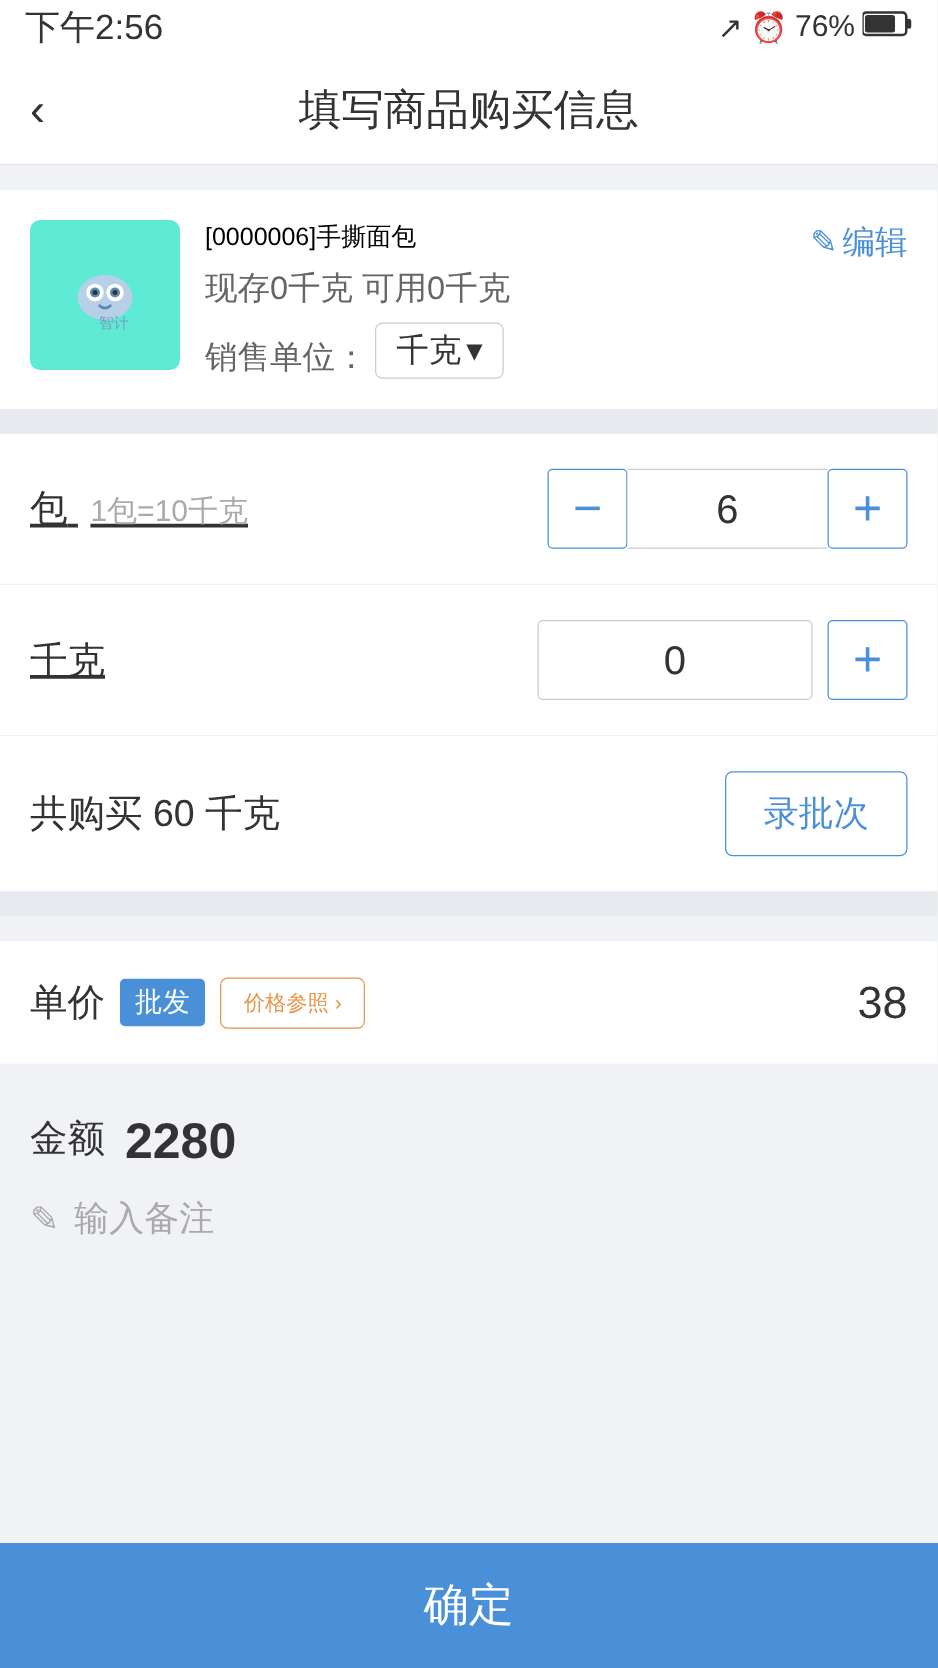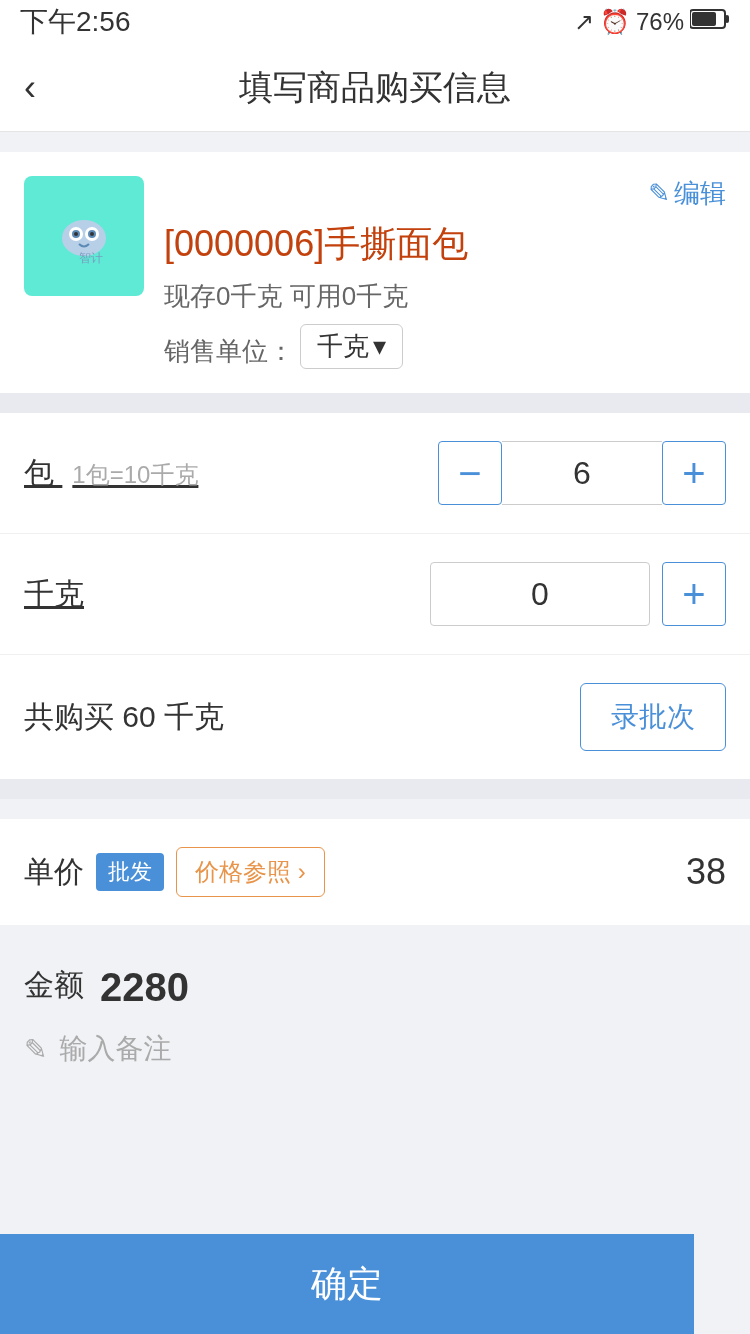--- a/index.html
+++ b/index.html
@@ -67,25 +67,24 @@
       height: 120px;
       background: #5eead4;
       border-radius: 8px;
       display: flex;
       align-items: center;
       justify-content: center;
       flex-shrink: 0;
     }
     .product-info { flex: 1; }
     .product-name {
-      font-size: 36px;
+      font-size: 20px;
       font-weight: 500;
-      color: #c2410c;
+      color: #000000;
       margin-bottom: 10px;
-      margin-top: 44px;
     }
     .product-stock {
       font-size: 26px;
       color: #666;
       margin-bottom: 10px;
     }
     .product-unit {
       font-size: 26px;
       color: #666;
       display: flex;
@@ -239,21 +238,21 @@
     .price-tag {
       background: #4a90d9;
       color: #fff;
       font-size: 22px;
       padding: 4px 12px;
       border-radius: 4px;
     }
     .price-ref-btn {
       border: 1.5px solid #e8944a;
       color: #e8944a;
-      font-size: 24px;
+      font-size: 17px;
       padding: 8px 18px;
       border-radius: 6px;
       background: #fff;
       display: flex;
       align-items: center;
       gap: 4px;
       cursor: pointer;
       text-align: center;
     }
     .price-value {
@@ -302,21 +301,21 @@
     .empty-space {
       background: #f0f2f5;
       height: 280px;
     }
 
     
     .confirm-btn {
       position: fixed;
       bottom: 0;
       left: 0;
-      width: 694px;
+      width: 750px;
       height: 100px;
       background: #4a90d9;
       color: #fff;
       font-size: 36px;
       display: flex;
       align-items: center;
       justify-content: center;
       cursor: pointer;
       border: none;
     }

